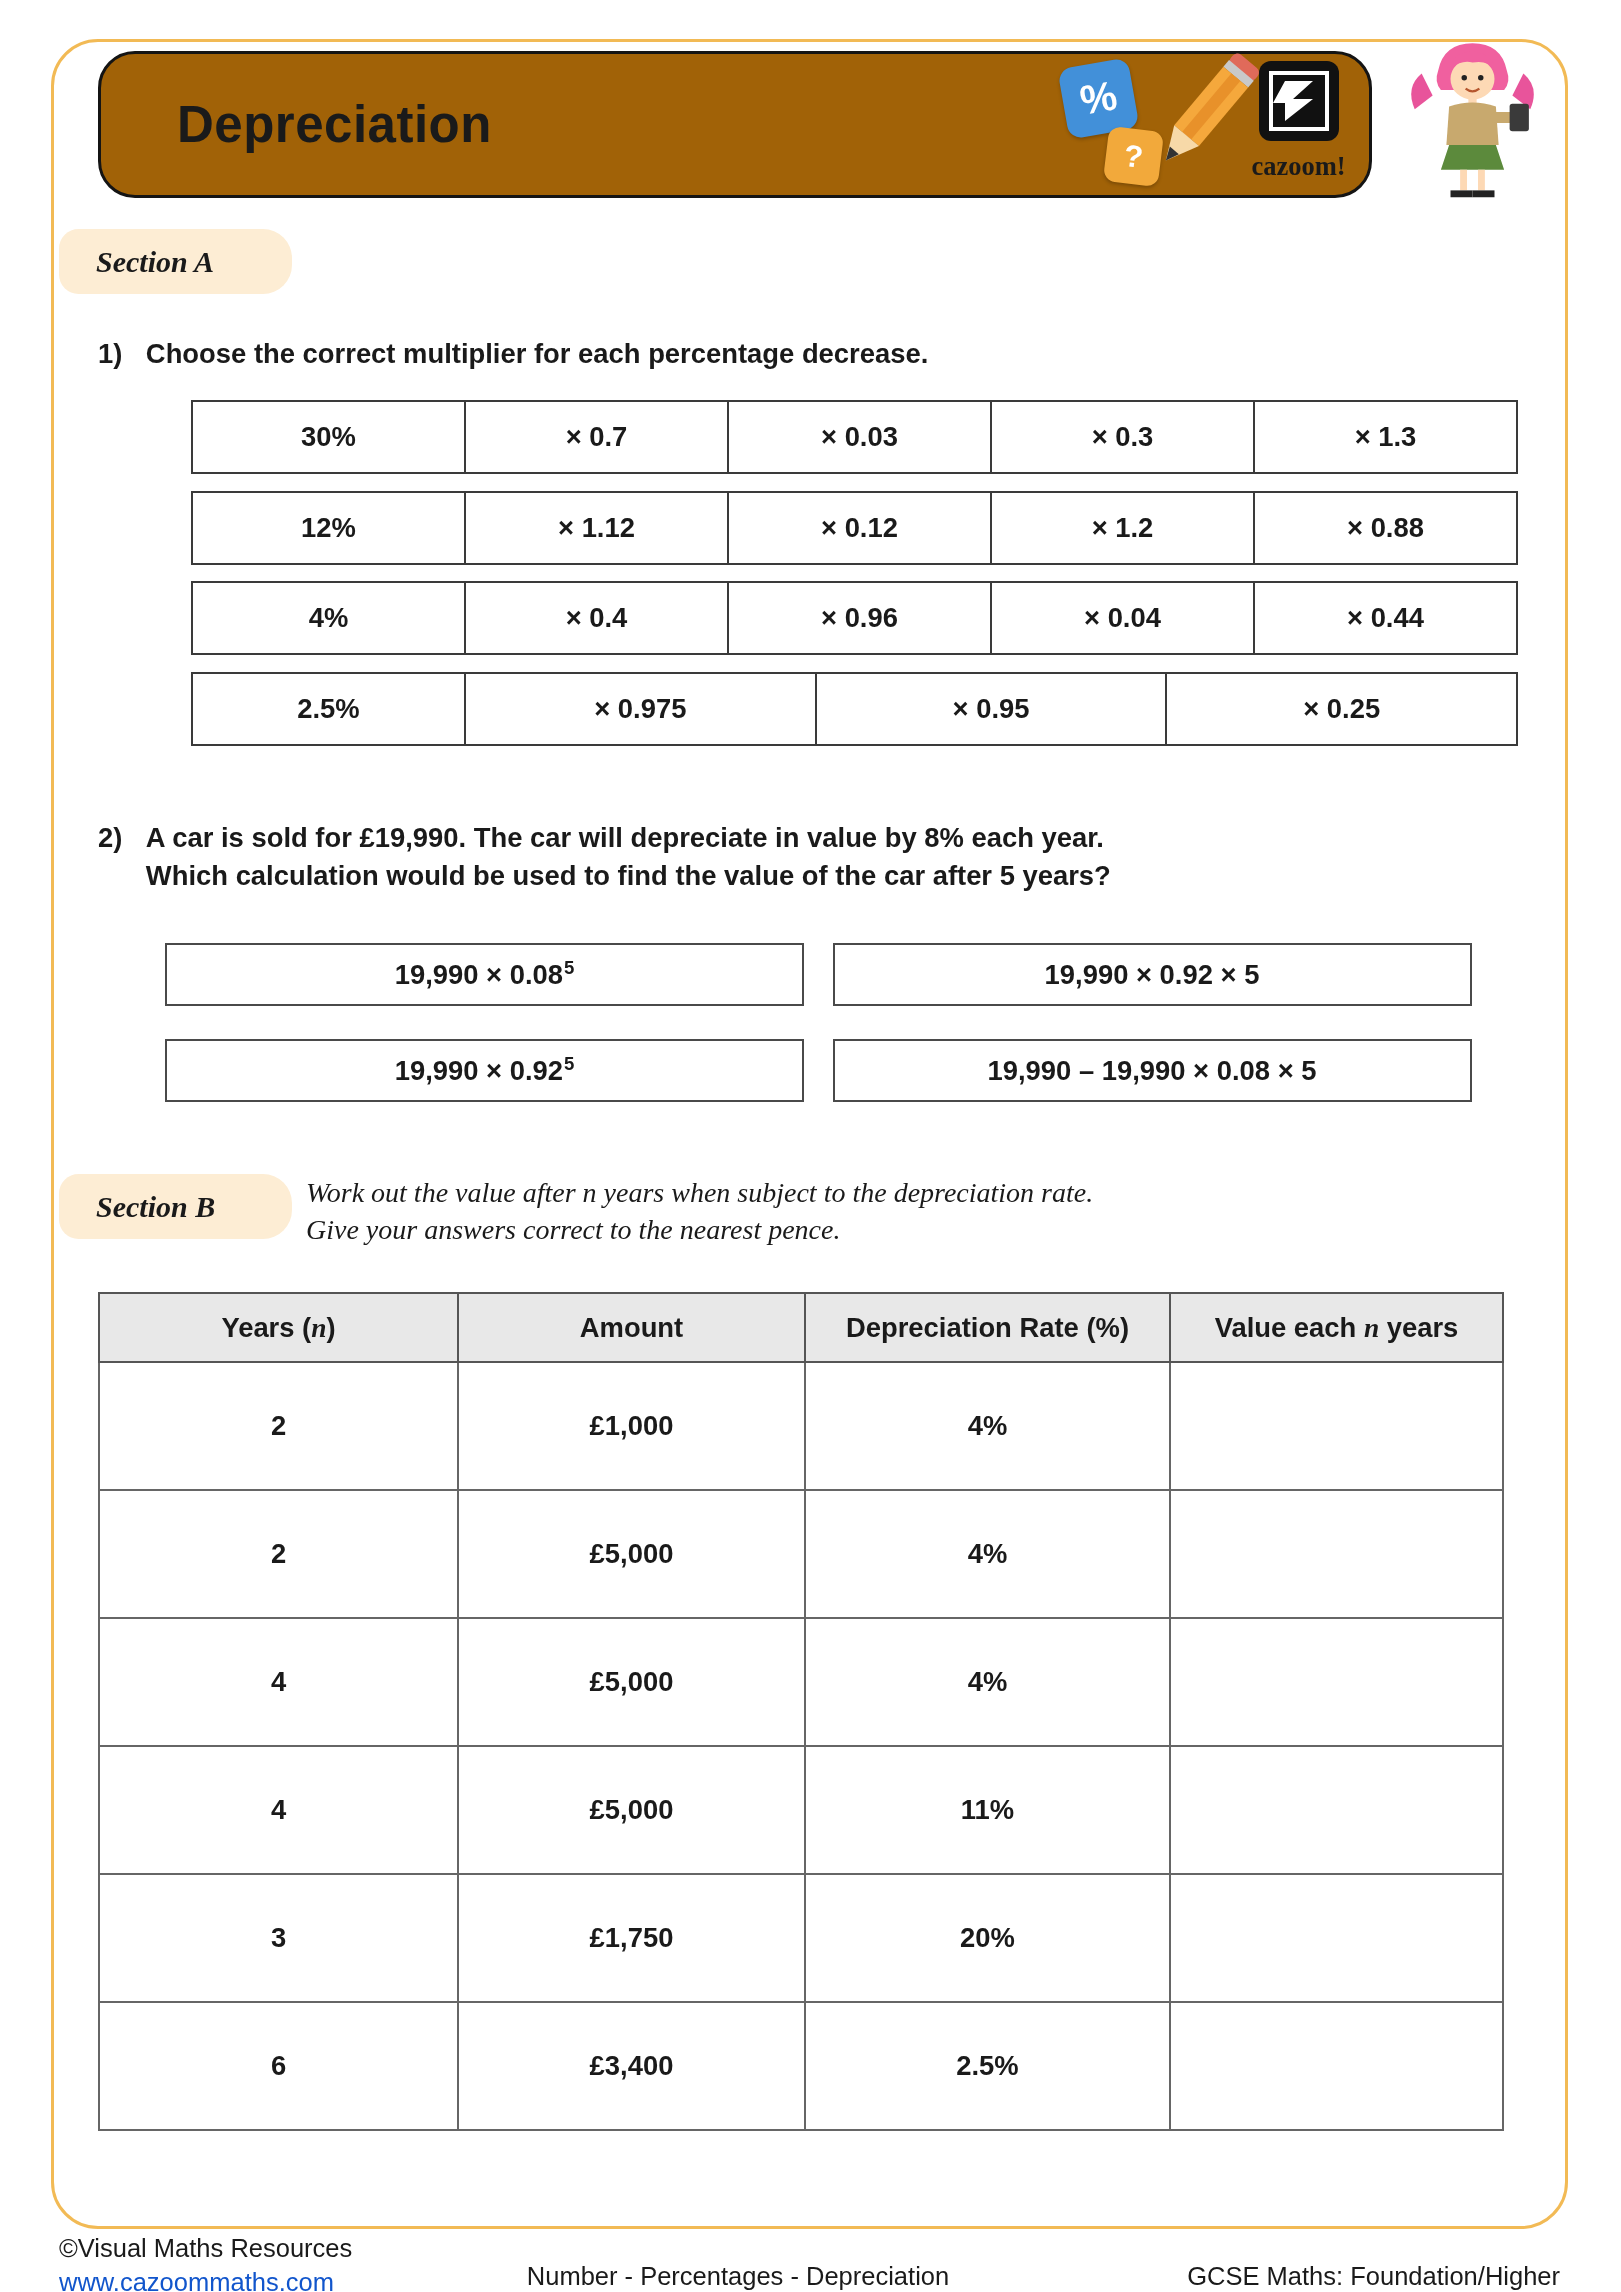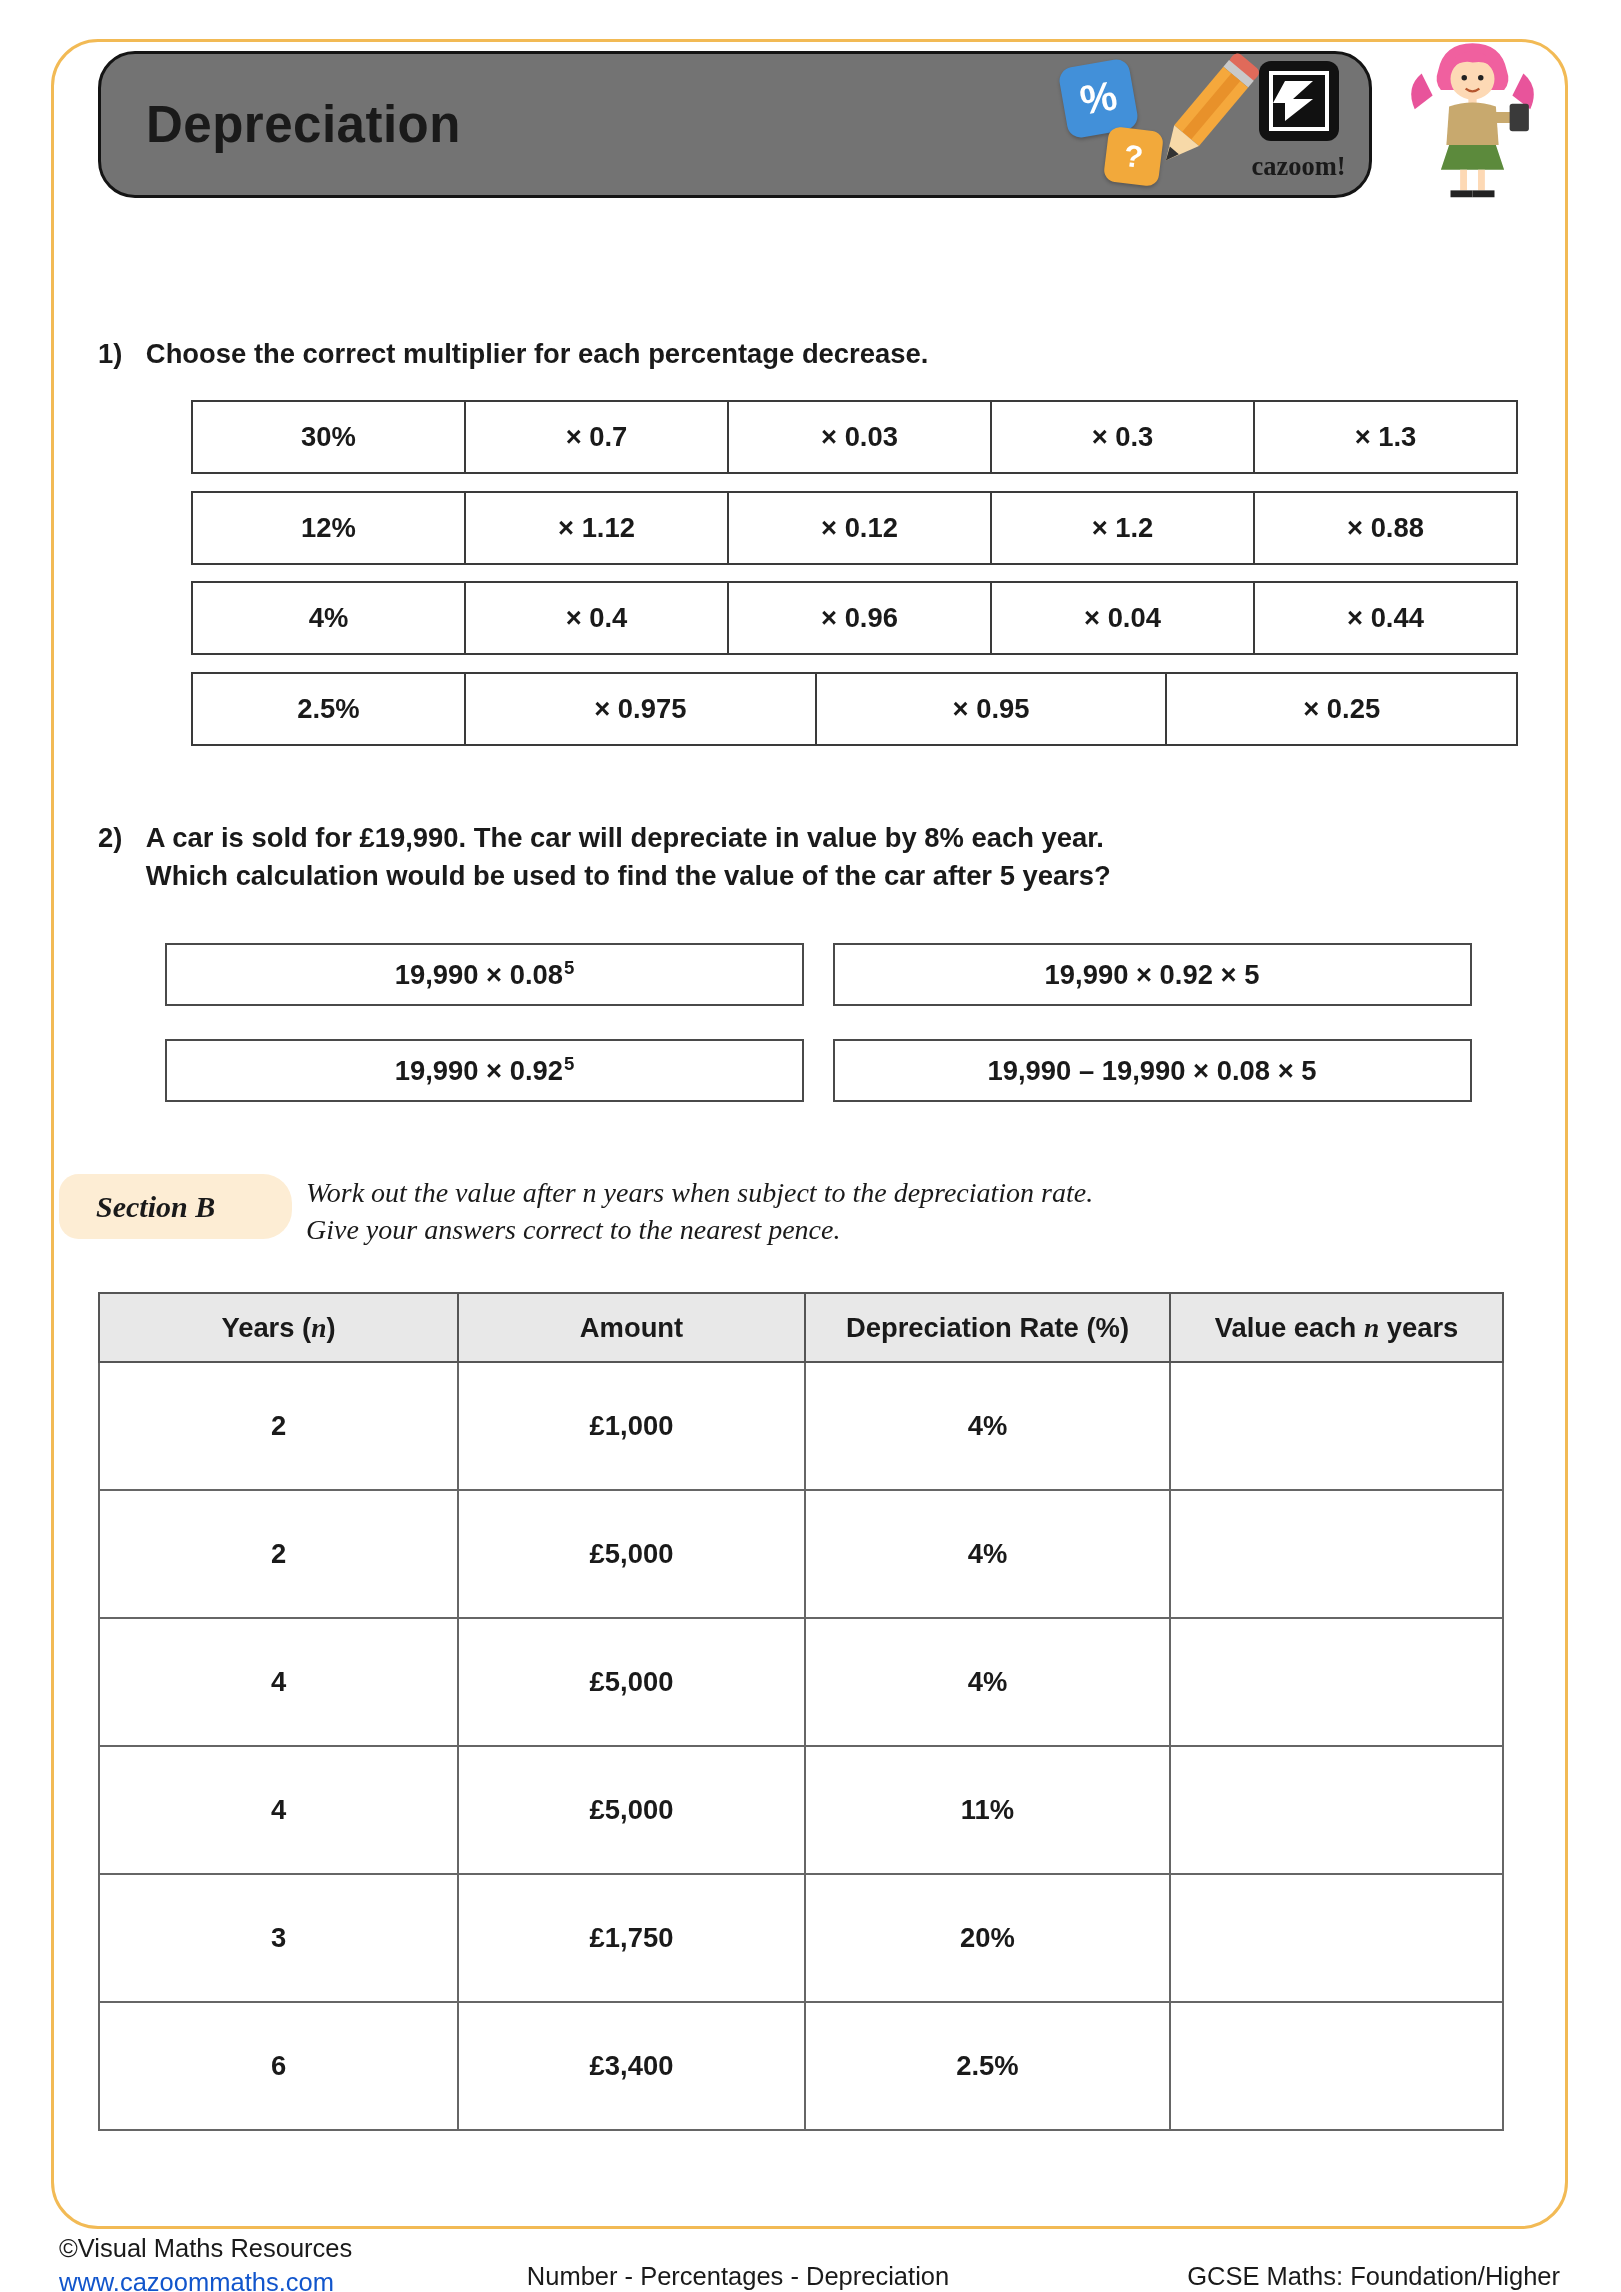--- a/index.html
+++ b/index.html
@@ -1,21 +1,21 @@
 <!DOCTYPE html>
 <html><head>
 <meta charset="utf-8">
 <style>
   * { box-sizing: border-box; margin: 0; padding: 0; }
   html, body { width: 1621px; height: 2293px; background: #ffffff; font-family: "Liberation Sans", sans-serif; color: #1a1a1a; }
   .page { position: relative; width: 1621px; height: 2293px; overflow: hidden; background: #fff; }
 
   .frame { position: absolute; left: 51px; top: 39px; width: 1517px; height: 2190px; border: 3.9px solid #F2BA55; border-radius: 47px; }
 
-  .header-box { position: absolute; left: 98px; top: 51px; width: 1274px; height: 147px; background: #737373; border: 3.9px solid #141414; border-radius: 37px; z-index: 2; display: flex; align-items: center; }
+  .header-box { position: absolute; left: 98px; top: 51px; width: 1274px; height: 147px; background: #a16207; border: 3.9px solid #141414; border-radius: 37px; z-index: 2; display: flex; align-items: center; padding-left: 31px; }
   .title { font-size: 51px; font-weight: bold; letter-spacing: 0.5px; padding-left: 45px; }
 
   .tile { position: absolute; display: flex; align-items: center; justify-content: center; color: #fff; font-weight: bold; z-index: 3; box-shadow: 0 2px 3.9px rgba(0,0,0,0.25); }
   .tile-percent { left: 1063px; top: 63px; width: 71px; height: 71px; background: #4290D9; border-radius: 13.7px; transform: rotate(-10deg); font-size: 41px; }
   .tile-question { left: 1106px; top: 129px; width: 55px; height: 55px; background: #F2A93B; border-radius: 11.8px; transform: rotate(7deg); font-size: 31px; }
   .pencil { position: absolute; left: 1129px; top: 41px; width: 147px; height: 147px; z-index: 4; }
 
   .logo { position: absolute; left: 1233px; top: 61px; width: 131px; text-align: center; z-index: 3; }
   .logo-box { width: 80px; height: 80px; margin: 0 auto; }
   .logo-text { font-family: "Liberation Serif", serif; font-weight: bold; font-size: 26.5px; margin-top: 6px; }
@@ -102,20 +102,23 @@
     <path d="M38 52 Q55 46 72 52 L74 80 L36 80 Z" fill="#C8A96E"></path>
     <rect x="68" y="56" width="18" height="8" rx="4" fill="#C8A96E"></rect>
     <rect x="82" y="50" width="14" height="20" rx="2" fill="#3a3a3a"></rect>
     <path d="M38 80 L72 80 L78 98 L32 98 Z" fill="#5C8A3C"></path>
     <rect x="46" y="98" width="5" height="15" fill="#FDD9B5"></rect>
     <rect x="59" y="98" width="5" height="15" fill="#FDD9B5"></rect>
     <path d="M39 113 h16 v5 h-16 z" fill="#222222"></path>
     <path d="M55 113 h16 v5 h-16 z" fill="#222222"></path>
   </svg>
 
+  <div class="section-label label-a">
+    <span>Section A</span>
+  </div>
 
   <div class="q-line q1-line">
     <span>1)</span>
     <span>Choose the correct multiplier for each percentage decrease.</span>
   </div>
 
   <div class="q1-table">
     <div class="q1-row">
       <div class="q1-cell first">30%</div>
       <div class="q1-cell">× 0.7</div>

